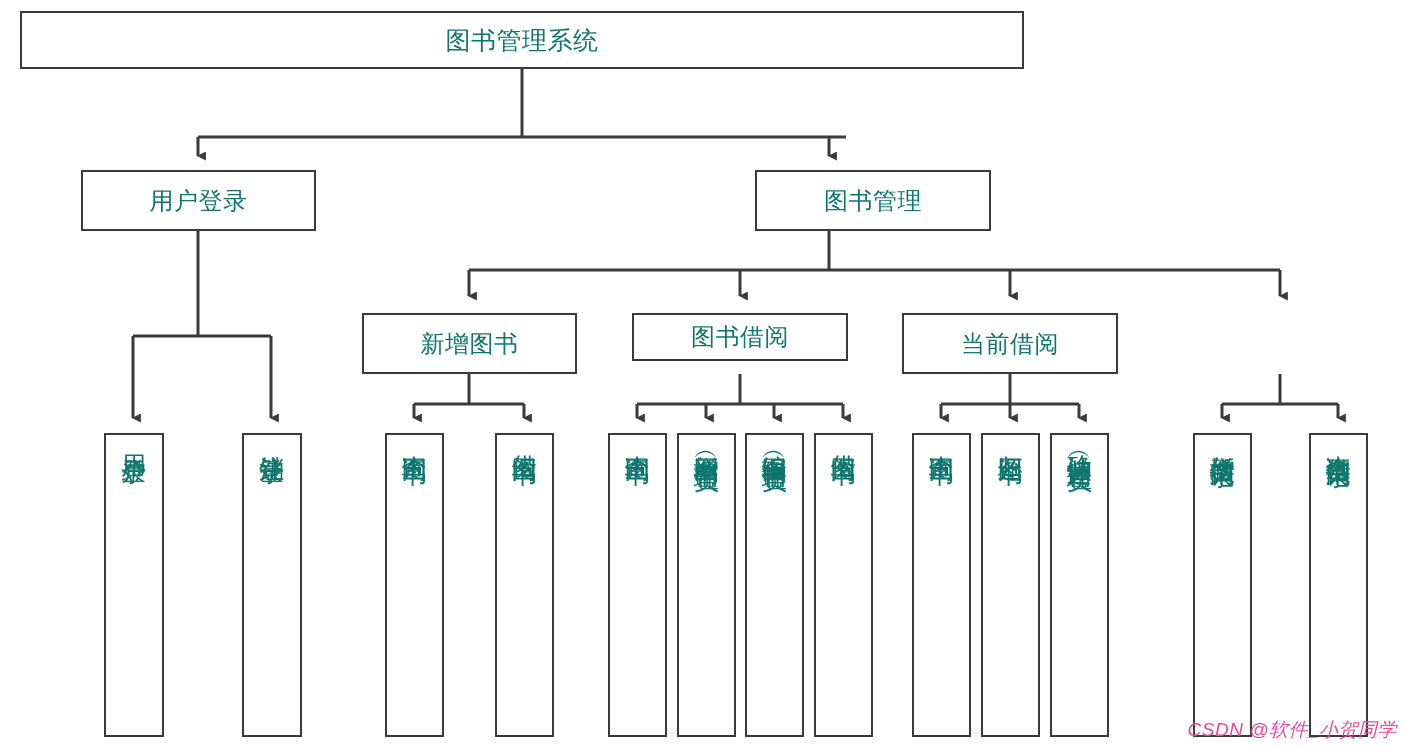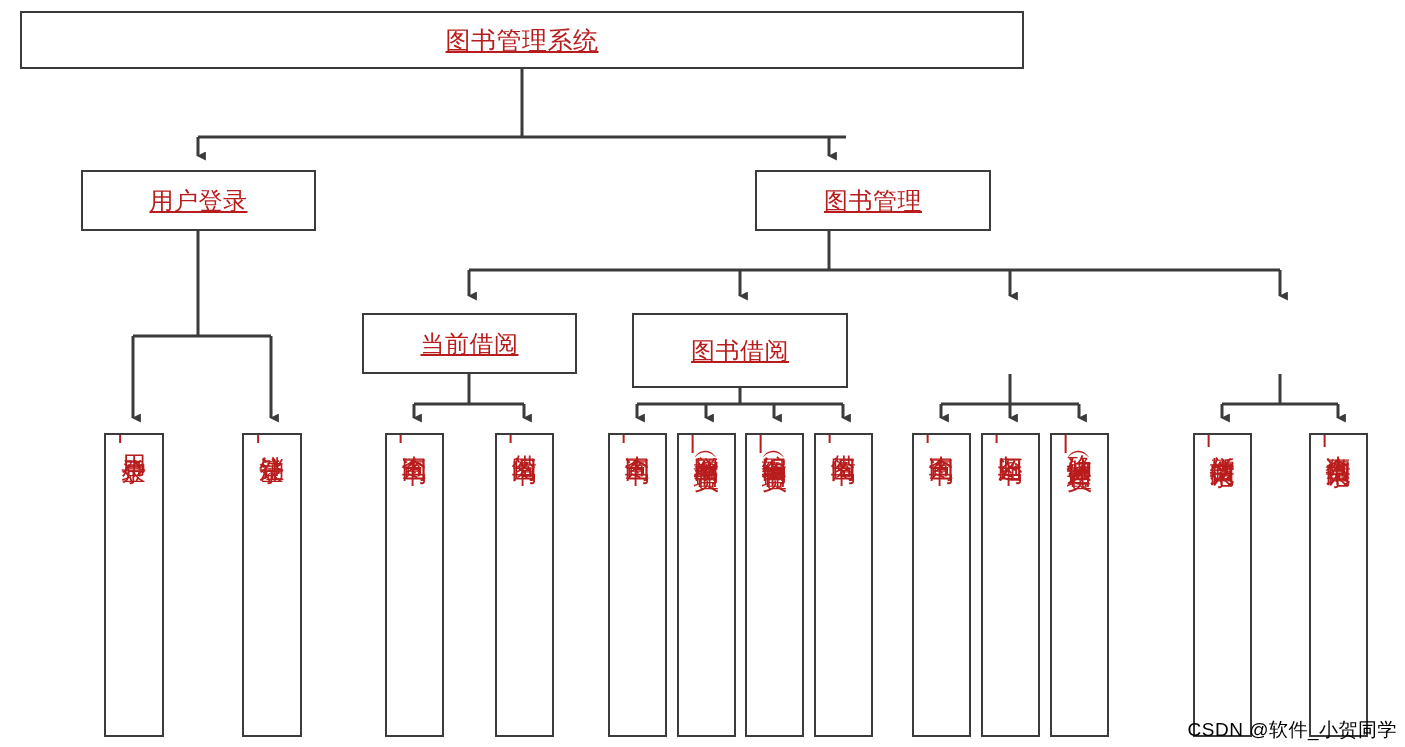--- a/index.html
+++ b/index.html
@@ -26,22 +26,21 @@
     pointer-events: none;
   }
   .node {
     position: absolute;
     box-sizing: border-box;
     border: 2.5px solid #3b3b3b;
     background: #ffffff;
     display: flex;
     align-items: center;
     justify-content: center;
-    color: #b91c1c;
-    text-decoration: underline;
+    color: #0f766e;
   }
   .node .label {
     font-size: 24px;
     line-height: 1.15;
     letter-spacing: 0.5px;
     white-space: nowrap;
   }
   .node.root .label { font-size: 25px; }
   .node.vert {
     align-items: flex-start;
@@ -54,24 +53,25 @@
     font-size: 25px;
     letter-spacing: 2px;
     line-height: 1.05;
     white-space: nowrap;
   }
   .watermark {
     position: absolute;
     right: 8px;
     bottom: 4px;
     font-size: 19px;
-    color: #000000;
+    color: #ec4899;
     letter-spacing: 0.5px;
     white-space: nowrap;
     user-select: none;
+    font-style: italic;
   }
 </style>
 </head>
 <body>
 
 <div id="canvas">
 
   <svg id="wires" viewBox="0 0 1405 747">
     <defs>
       <marker id="arrow" viewBox="0 0 12 12" refX="6" refY="10.5" markerWidth="9" markerHeight="11" orient="auto-start-reverse" markerUnits="userSpaceOnUse">
@@ -128,24 +128,27 @@
   </div>
 
   <div class="node" style="left:81px; top:170px; width:235px; height:61px;">
     <span class="label">用户登录</span>
   </div>
   <div class="node" style="left:711px; top:170px; width:236px; height:61px;margin-left:44px;">
     <span class="label">图书管理</span>
   </div>
 
   <div class="node" style="left:362px; top:313px; width:215px; height:61px;">
+    <span class="label">新增图书</span>
+  </div>
+  <div class="node" style="left:632px; top:313px; width:216px; height:48px;">
+    <span class="label">图书借阅</span>
+  </div>
+  <div class="node" style="left:902px; top:313px; width:216px; height:61px;">
     <span class="label">当前借阅</span>
-  </div>
-  <div class="node" style="left:632px; top:313px; width:216px; height:75px;">
-    <span class="label">图书借阅</span>
   </div>
 
   <div class="node vert" style="left:104px; top:433px; width:60px; height:304px;">
     <span class="label">用户登录</span>
   </div>
   <div class="node vert" style="left:242px; top:433px; width:60px; height:304px;">
     <span class="label">注销登录</span>
   </div>
 
   <div class="node vert" style="left:385px; top:433px; width:59px; height:304px;">

